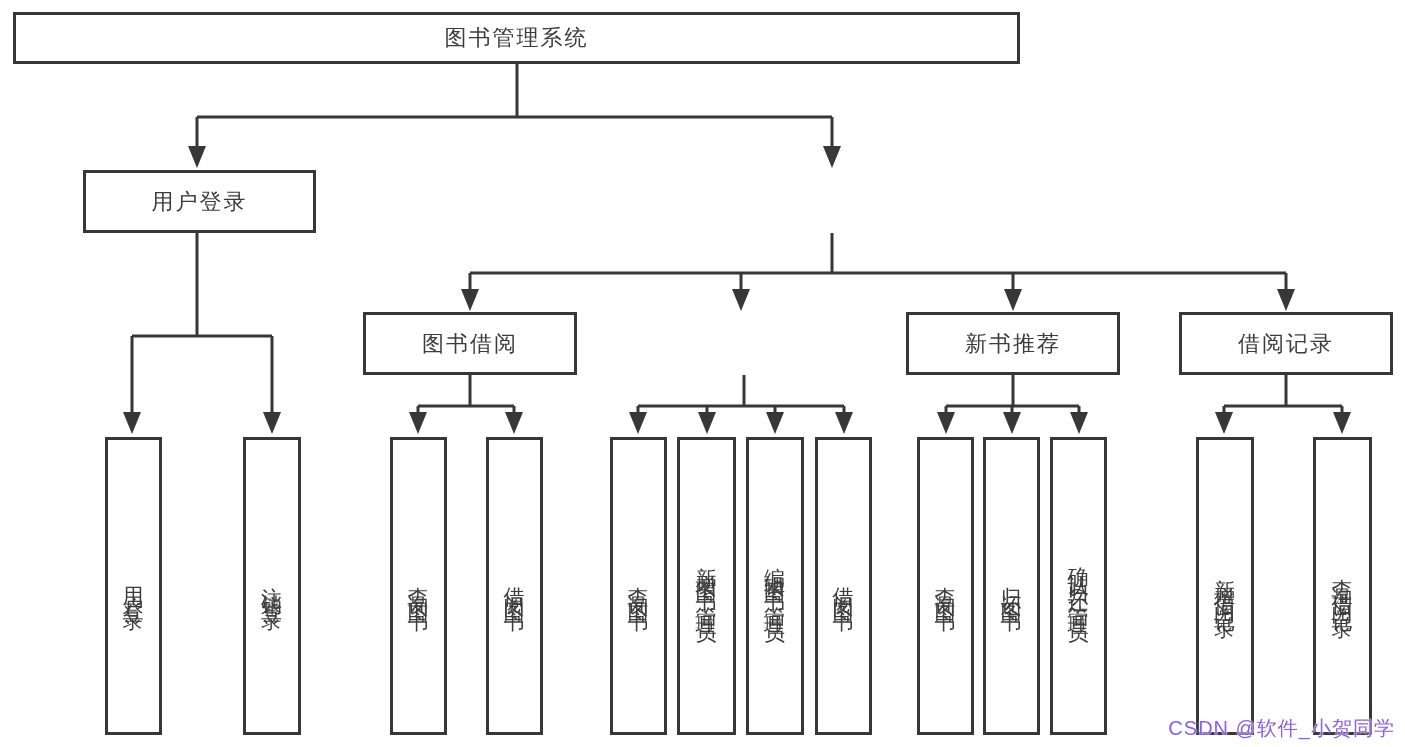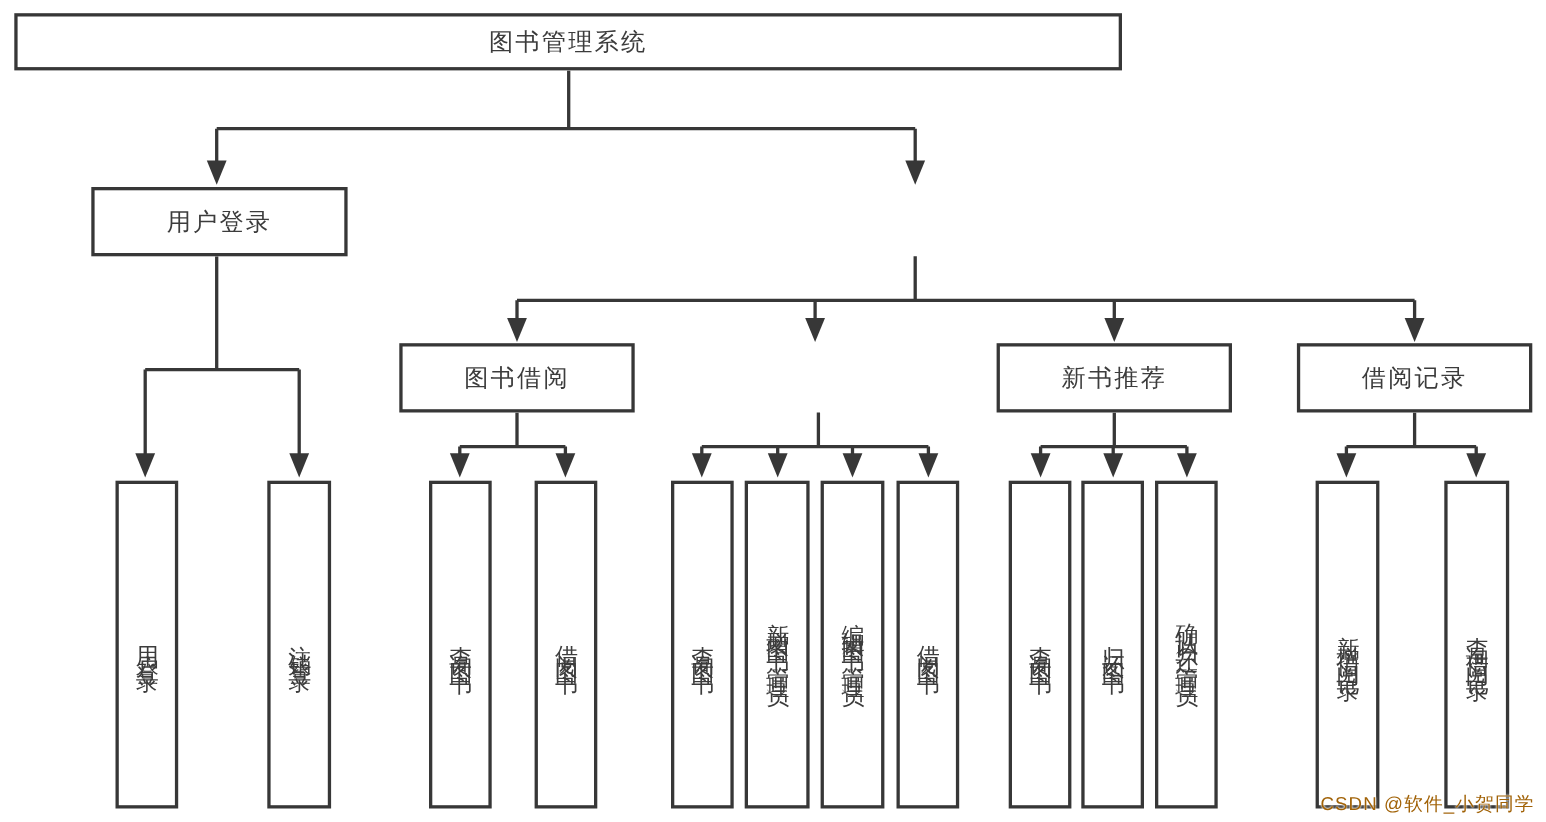--- a/index.html
+++ b/index.html
@@ -13,21 +13,21 @@
     border:3px solid #373737;color:#3c3c3c;z-index:1;
     display:flex;align-items:center;justify-content:center;
   }
   .hbox{font-size:22px;letter-spacing:2px;}
   .vbox span{
     writing-mode:vertical-rl;font-size:21px;line-height:1;
     letter-spacing:8px;white-space:nowrap;
   }
   .watermark{
     position:absolute;right:10px;bottom:5px;z-index:5;
-    font-size:17px;letter-spacing:1px;color:#a16207;
+    font-size:20px;letter-spacing:1px;color:#8b5cf6;
     text-shadow:0 0 2px #ffffff,0 0 2px #ffffff;
   }
   svg .ln{stroke:#373737;stroke-width:3;fill:none;}
   svg .ah{fill:#373737;stroke:none;}
 </style>
 </head>
 <body>
 
 <div id="canvas">
 

